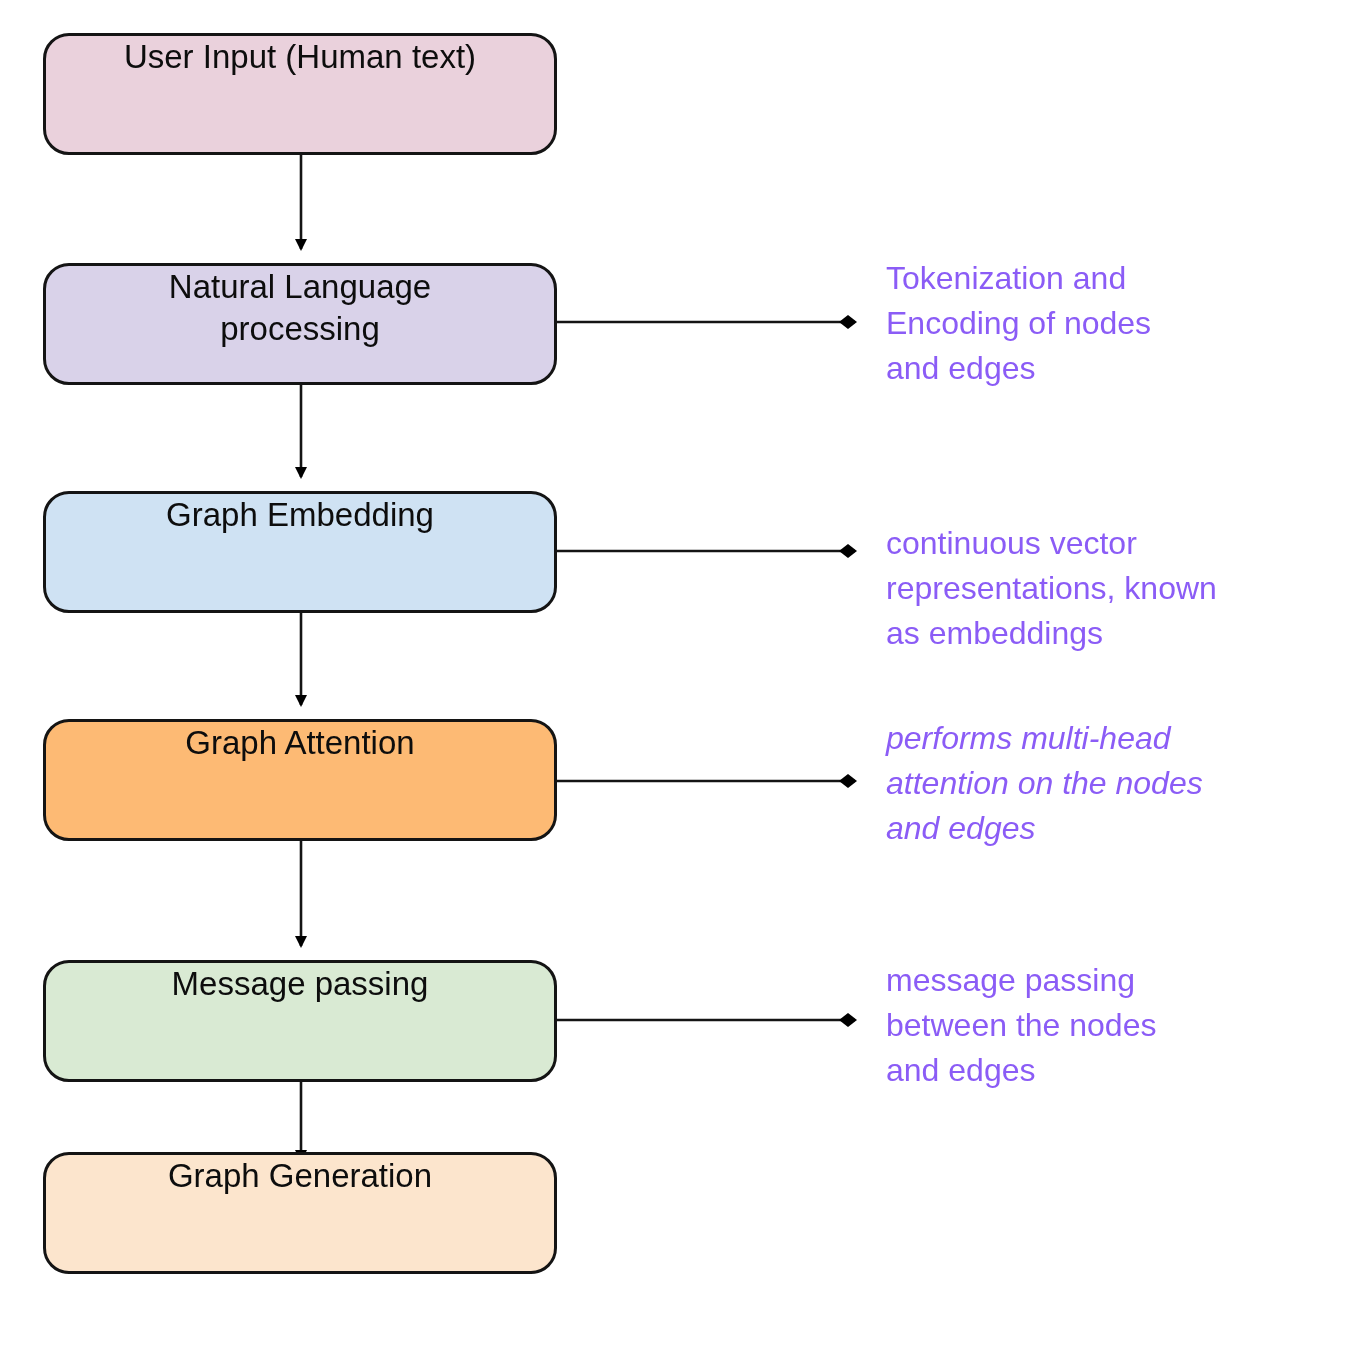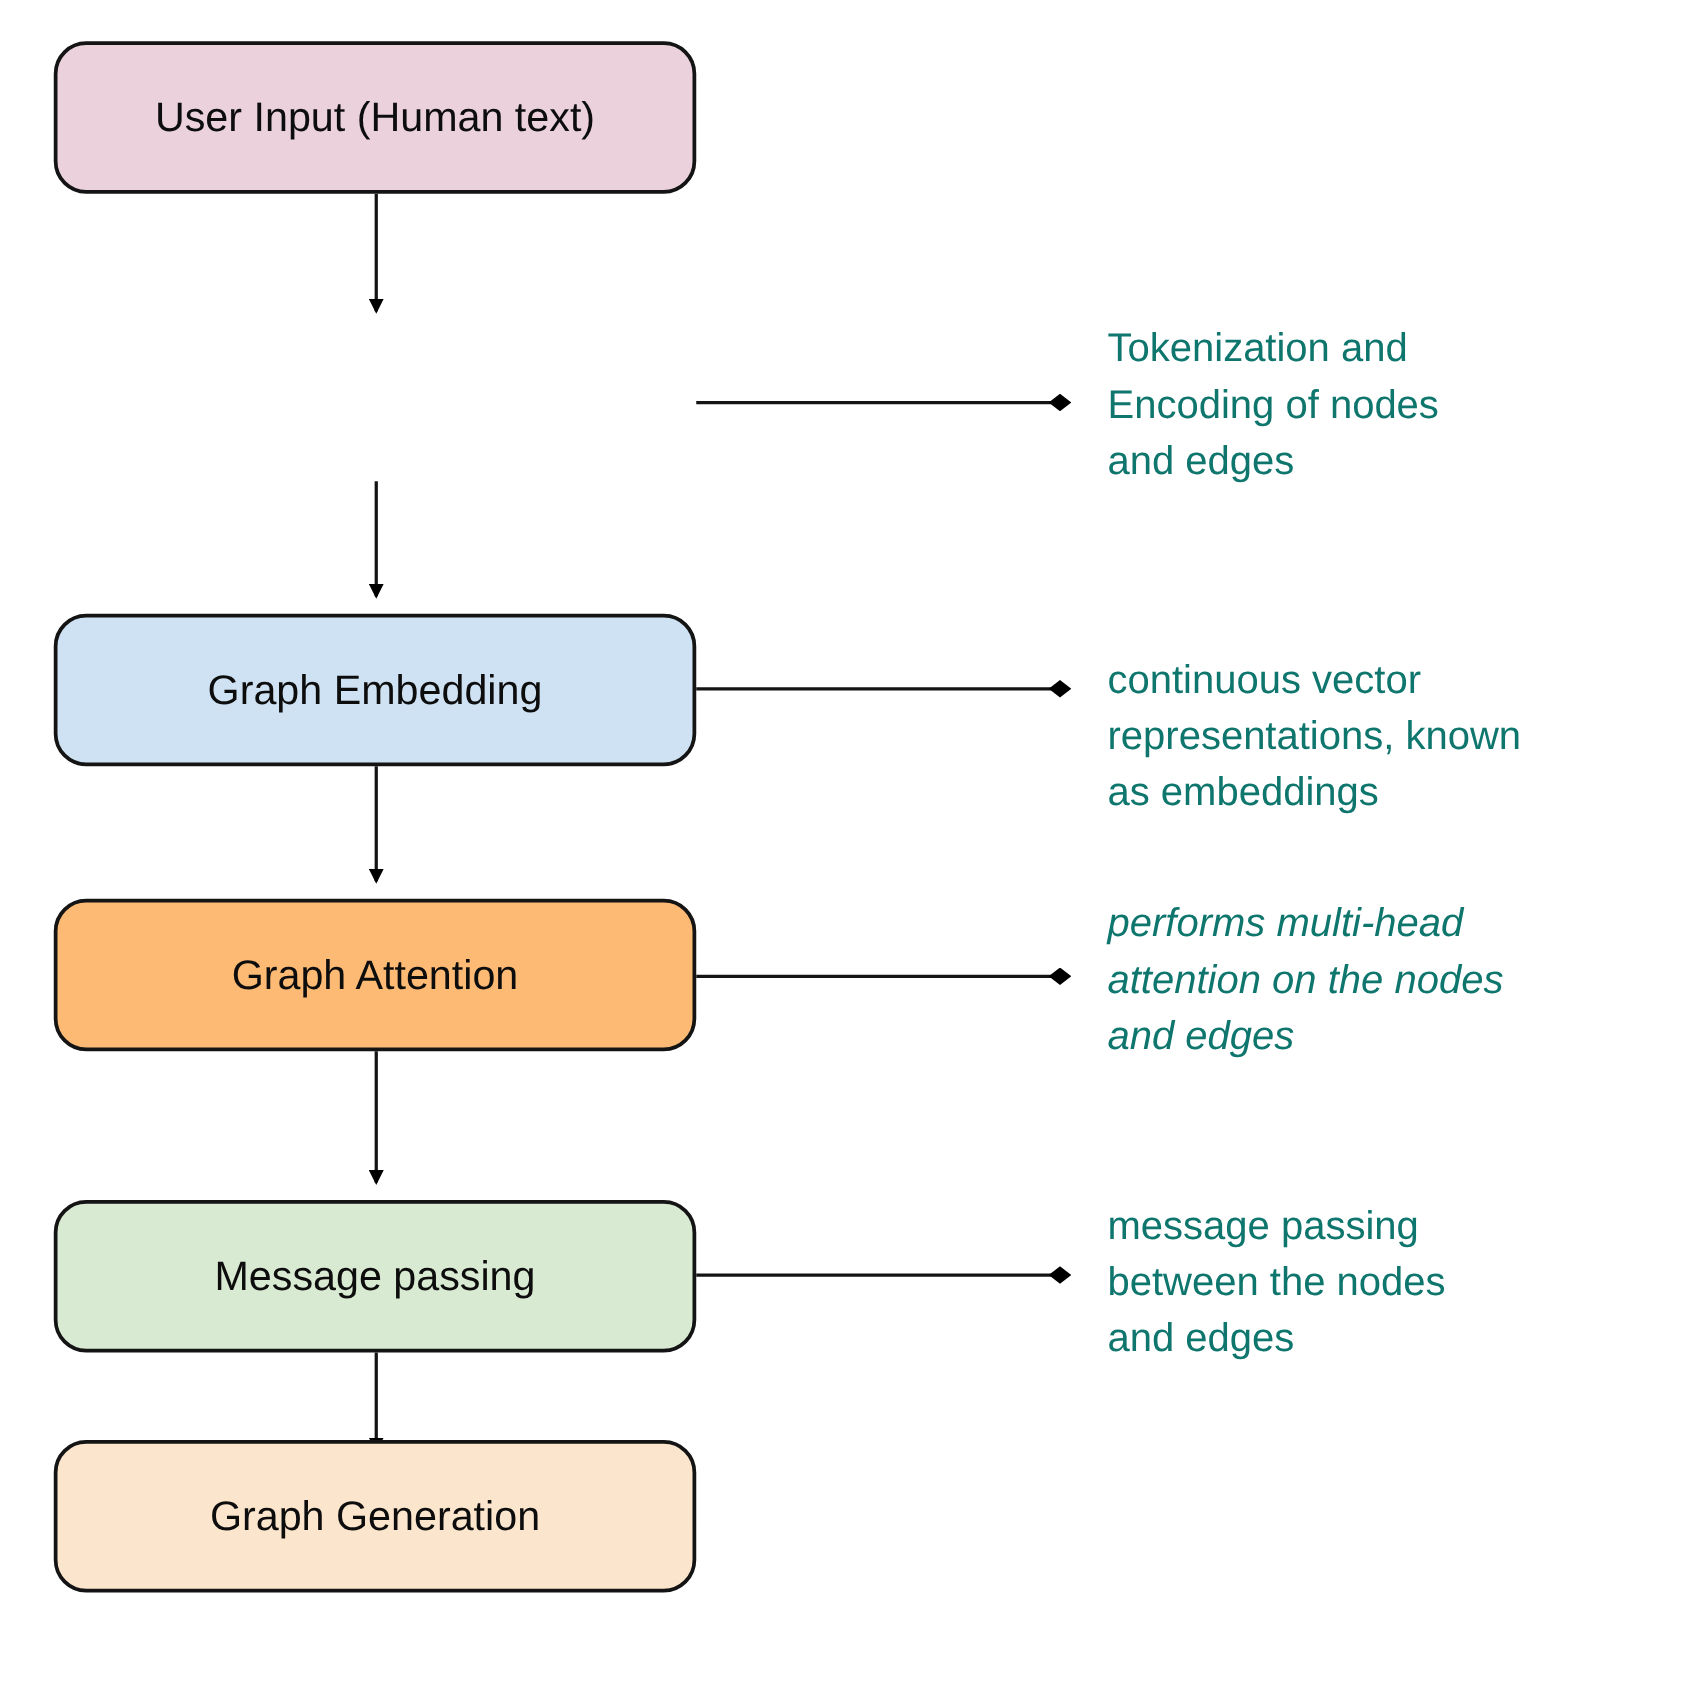--- a/index.html
+++ b/index.html
@@ -26,21 +26,20 @@
   }
   .node {
     position: absolute;
     left: 43px;
     width: 514px;
     height: 122px;
     border: 3px solid #141414;
     border-radius: 26px;
     box-sizing: border-box;
     display: flex;
-    align-items: center;
     justify-content: center;
     text-align: center;
   }
   .node-label {
     font-size: 33px;
     line-height: 42px;
     color: #0d0d0d;
     white-space: pre-line;
   }
   .node-user-input       { top: 33px; }
@@ -49,21 +48,21 @@
   .node-graph-attention  { top: 719px; }
   .node-message-passing  { top: 960px; }
   .node-graph-generation { top: 1152px; }
 
   .annotation {
     position: absolute;
     left: 886px;
     width: 440px;
     font-size: 32px;
     line-height: 45px;
-    color: #0f766e;
+    color: #8b5cf6;
     white-space: pre-line;
     text-align: left;
   }
   .annotation-1 { top: 256px; }
   .annotation-2 { top: 485px; margin-top: 36px; }
   .annotation-3 { top: 716px; font-style: italic; }
   .annotation-4 { top: 958px; }
 </style>
 </head>
 <body style="background: rgb(255, 255, 255);">
@@ -91,20 +90,24 @@
       <line x1="557" y1="551" x2="855" y2="551" marker-end="url(#dia)"></line>
       <line x1="557" y1="781" x2="855" y2="781" marker-end="url(#dia)"></line>
       <line x1="557" y1="1020" x2="855" y2="1020" marker-end="url(#dia)"></line>
     </g>
   </svg>
 
   <div class="node node-user-input" style="background: rgb(234, 209, 220);">
     <span class="node-label">User Input (Human text)</span>
   </div>
 
+  <div class="node node-nlp" style="background: rgb(217, 210, 233);">
+    <span class="node-label">Natural Language
+processing</span>
+  </div>
 
   <div class="node node-graph-embedding" style="background: rgb(207, 226, 243);">
     <span class="node-label">Graph Embedding</span>
   </div>
 
   <div class="node node-graph-attention" style="background: #fdba74;">
     <span class="node-label">Graph Attention</span>
   </div>
 
   <div class="node node-message-passing" style="background: rgb(217, 234, 211);">

